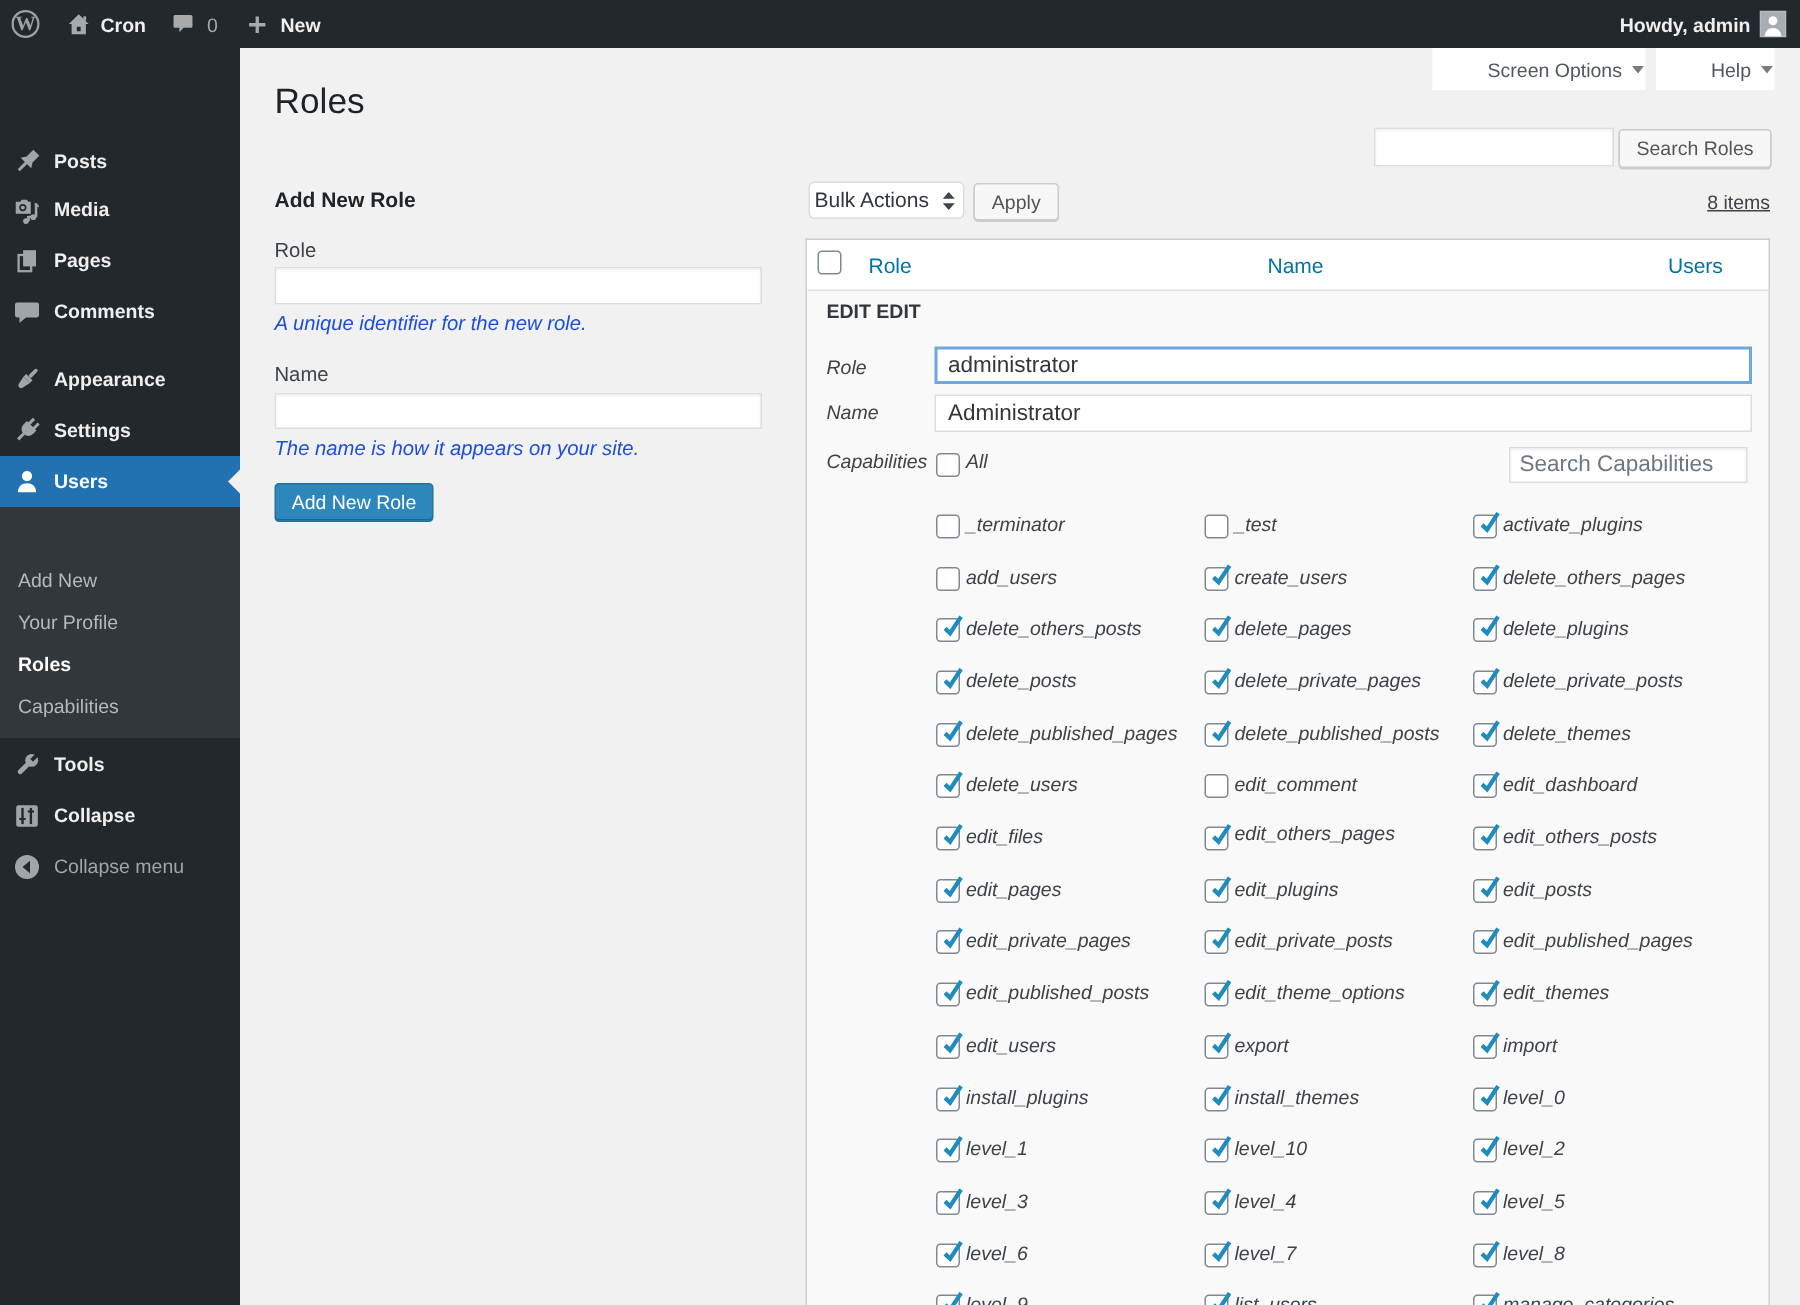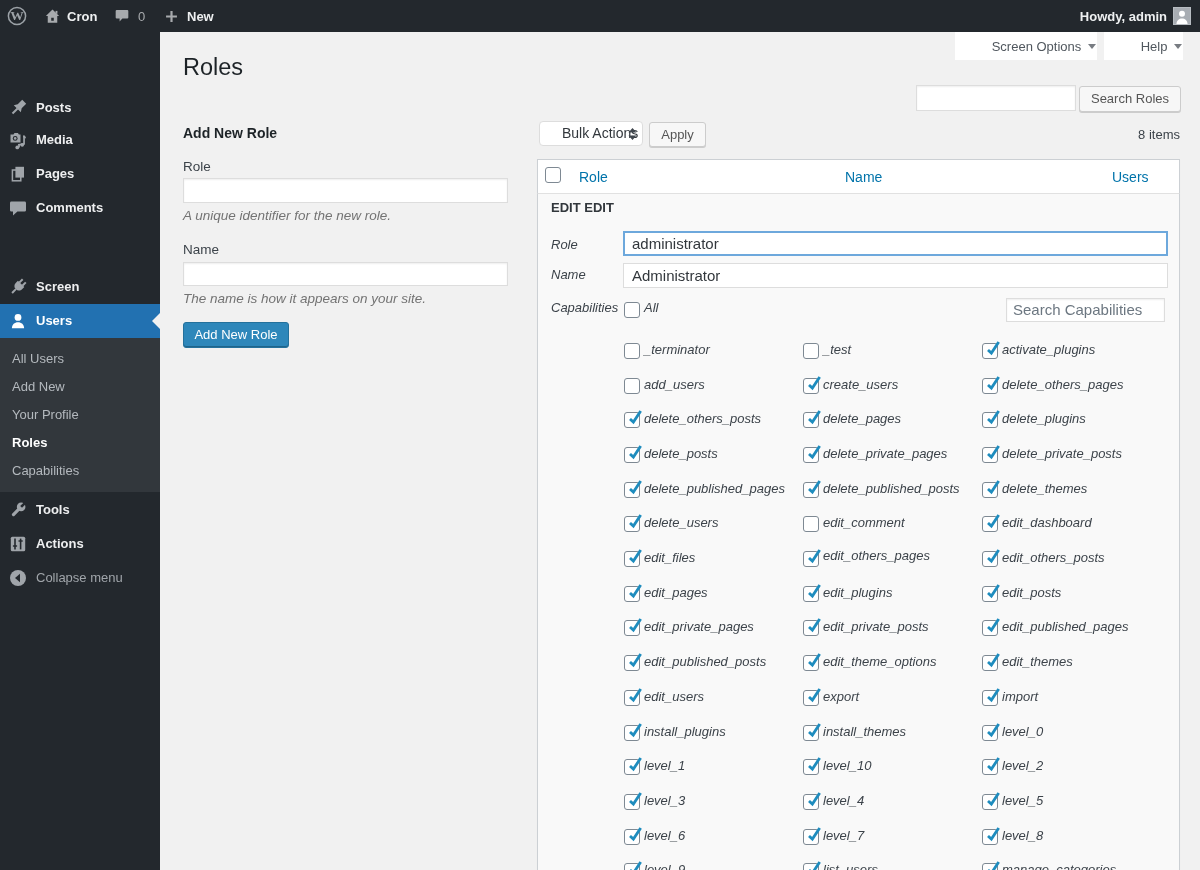--- a/index.html
+++ b/index.html
@@ -26,28 +26,28 @@
 
 
 .metatab { position:absolute; top:32px; height:28px; background:#fff; color:#50575e; font-size:13px; display:flex; align-items:center; justify-content:center; gap:7px;padding-left:36px; }
 .dtri { width:0; height:0; border:4px solid transparent; border-top:5px solid #787c82; margin-top:5px; }
 
 
 h1 { position:absolute; left:183px; top:53px; font-size:23.5px; font-weight:400; color:#1d2327; line-height:29px; }
 .h3 { position:absolute; left:183px; top:125px; font-size:14px; font-weight:700; color:#1d2327; }
 .lbl { position:absolute; font-size:13.5px; color:#3c434a; }
 .inp { position:absolute; background:#fff; border:1px solid #ddd; box-shadow:inset 0 1px 2px rgba(0,0,0,.07); border-radius:0; }
-.hint { position:absolute; font-style:italic; color:#737373; font-size:13.5px; }
+.hint { position:absolute; font-style:italic; color:#1d4ed8; font-size:13.5px; }
 .btn-primary { position:absolute; left:183px; top:322px; width:106px; height:26px; background:#2e87ba; border:1px solid #24719c; border-radius:3px; color:#fff; font-size:13px; line-height:24px; text-align:center; box-shadow:inset 0 -1px 0 #1f648a; }
 
 
-.select { position:absolute; left:539px; top:121px; width:104px; height:25px; background:#fff; border:1px solid #ddd; border-radius:4px; color:#32373c; font-size:14px; line-height:23px; padding-left:22px; }
+.select { position:absolute; left:539px; top:121px; width:104px; height:25px; background:#fff; border:1px solid #ddd; border-radius:4px; color:#32373c; font-size:14px; line-height:23px; padding-left:3px; }
 .sel-arr { position:absolute; right:4px; top:5px; }
 .btn { position:absolute; background:#f7f7f7; border:1px solid #ccc; border-radius:3px; color:#555; font-size:13px; text-align:center; box-shadow:0 1px 0 #ccc; }
-.items { position:absolute; right:20px; top:127px; font-size:13px; color:#3c434a; }
+.items { position:absolute; right:20px; top:127px; font-size:13px; color:#3c434a;text-decoration:underline; }
 
 
 #table { position:absolute; left:537px; top:159px; width:643px; height:711px; background:#f9f9f9; border:1px solid #ccd0d4; border-bottom:none; box-shadow:0 1px 1px rgba(0,0,0,.04); }
 #thead { position:absolute; left:537px; top:159px; width:643px; height:35px; background:#fff; border:1px solid #ccd0d4; border-bottom:1px solid #e1e1e1; }
 .thlink { position:absolute; color:#0073aa; font-size:14px; top:169px; }
 .cb { position:absolute; width:16px; height:16px; background:#fff; border:1px solid #7e8993; border-radius:3px; }
 .tick { position:absolute; left:0px; top:-5px; width:20px; height:20px; overflow:visible; }
 .qe-title { position:absolute; left:551px; top:200px; font-size:13px; font-weight:700; color:#32373c; }
 .qlbl { position:absolute; left:551px; font-style:italic; font-size:13px; color:#3c434a; }
 .caplbl { position:absolute; font-style:italic; font-size:13px; color:#3c434a; white-space:pre; }
@@ -138,45 +138,56 @@
         <span class="mit">Pages</span>
       </div>
 <div class="mi" style="top:159px">
         <span class="mic">
           <svg viewBox="0 0 20 20">
             <path fill="#a0a5aa" d="M3.4 3.6h13.2a1.4 1.4 0 0 1 1.4 1.4v7.2a1.4 1.4 0 0 1-1.4 1.4H9.4L5 17.4v-3.8H3.4A1.4 1.4 0 0 1 2 12.2V5a1.4 1.4 0 0 1 1.4-1.4z"></path>
           </svg>
         </span>
         <span class="mit">Comments</span>
       </div>
+<div class="mi" style="top:204px">
+        <span class="mic">
+          <svg viewBox="0 0 20 20">
+            <g fill="#a0a5aa" transform="rotate(45 10 10)">
+              <rect x="8.8" y="0.4" width="2.4" height="7.4" rx="1.2"></rect>
+              <path d="M7 7.8h6v2.4H7z"></path>
+              <path d="M7 10.2h6l-1.2 5.8a1.85 1.85 0 0 1-3.6 0z"></path>
+            </g>
+          </svg>
+        </span>
+        <span class="mit">Appearance</span>
+      </div>
 <div class="mi" style="top:238px">
         <span class="mic">
           <svg viewBox="0 0 20 20">
             <g fill="#a0a5aa" transform="rotate(45 10 10)">
               <rect x="6.8" y="1.2" width="2" height="4.8"></rect>
               <rect x="11.2" y="1.2" width="2" height="4.8"></rect>
               <path d="M5.5 5.6h9v2.8c0 2.9-1.8 4.7-4.5 4.7S5.5 11.3 5.5 8.4z"></path>
               <rect x="9" y="13" width="2" height="5.4"></rect>
             </g>
           </svg>
         </span>
-        <span class="mit">Screen</span>
+        <span class="mit">Settings</span>
       </div>
 <div class="mi cur" style="top:272px">
         <span class="mic">
           <svg viewBox="0 0 20 20">
             <circle cx="10" cy="6.4" r="3.4" fill="#fff"></circle>
             <path fill="#fff" d="M3.9 17.2c0-3.8 2.7-6 6.1-6s6.1 2.2 6.1 6z"></path>
           </svg>
         </span>
         <span class="mit" style="color:#fff">Users</span>
         <span class="arrow"></span>
       </div>
 <div class="submenu" style="top:306px"></div>
-<div class="smi" style="top:313px">All Users</div>
 <div class="smi" style="top:341px">Add New</div>
 <div class="smi" style="top:369px">Your Profile</div>
 <div class="smi cursmi" style="top:397px">Roles</div>
 <div class="smi" style="top:425px">Capabilities</div>
 <div class="mi" style="top:461px">
         <span class="mic">
           <svg viewBox="0 0 20 20">
             <g transform="rotate(45 10 10)">
               <circle cx="10" cy="5.6" r="4.3" fill="#a0a5aa"></circle>
               <rect x="8.4" y="8.6" width="3.2" height="9.4" rx="1.6" fill="#a0a5aa"></rect>
@@ -193,21 +204,21 @@
             <g stroke="#23282d" stroke-width="1.6">
               <line x1="7" y1="4.6" x2="7" y2="15.4"></line>
               <line x1="12.6" y1="4.6" x2="12.6" y2="15.4"></line>
             </g>
             <g stroke="#23282d" stroke-width="1.4">
               <line x1="4.9" y1="12" x2="9.1" y2="12"></line>
               <line x1="10.5" y1="7" x2="14.7" y2="7"></line>
             </g>
           </svg>
         </span>
-        <span class="mit">Actions</span>
+        <span class="mit">Collapse</span>
       </div>
 <div class="mi" style="top:529px">
         <span class="mic">
           <svg viewBox="0 0 20 20">
             <circle cx="10" cy="10" r="8" fill="#a0a5aa"></circle>
             <path d="M12 5.8L7 10l5 4.2z" fill="#23282d"></path>
           </svg>
         </span>
         <span class="mit" style="color:#a0a5aa;font-weight:400">Collapse menu</span>
       </div>

